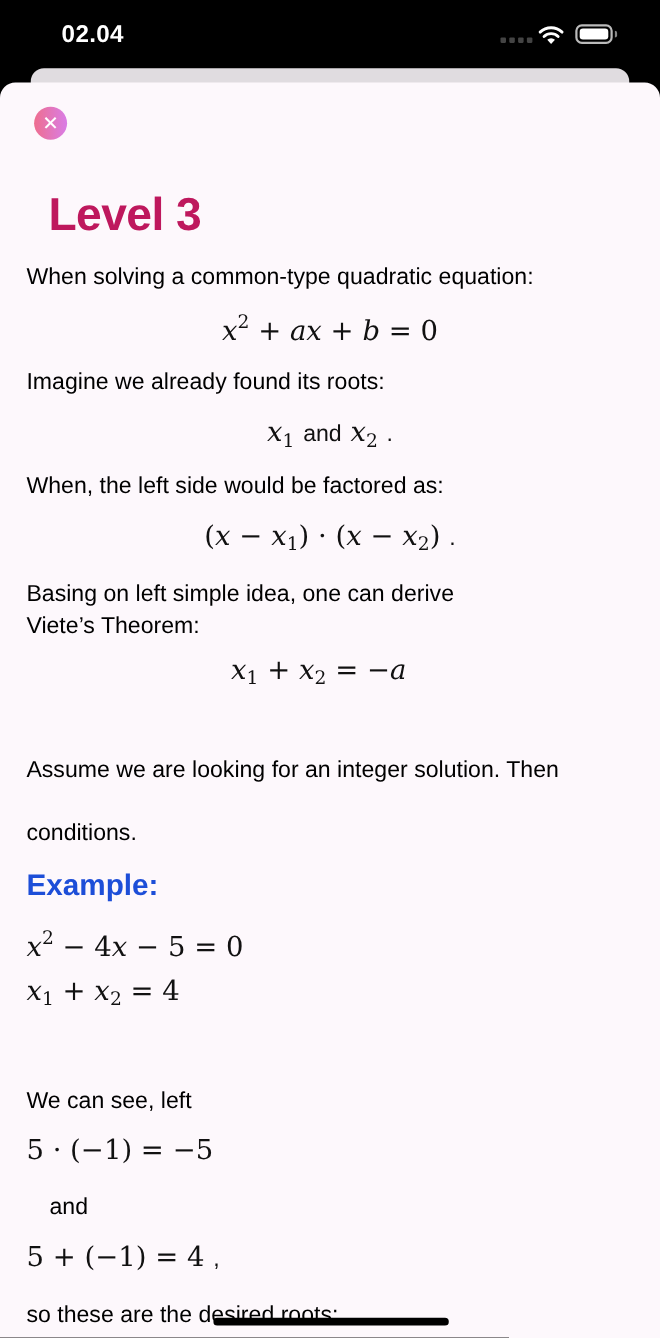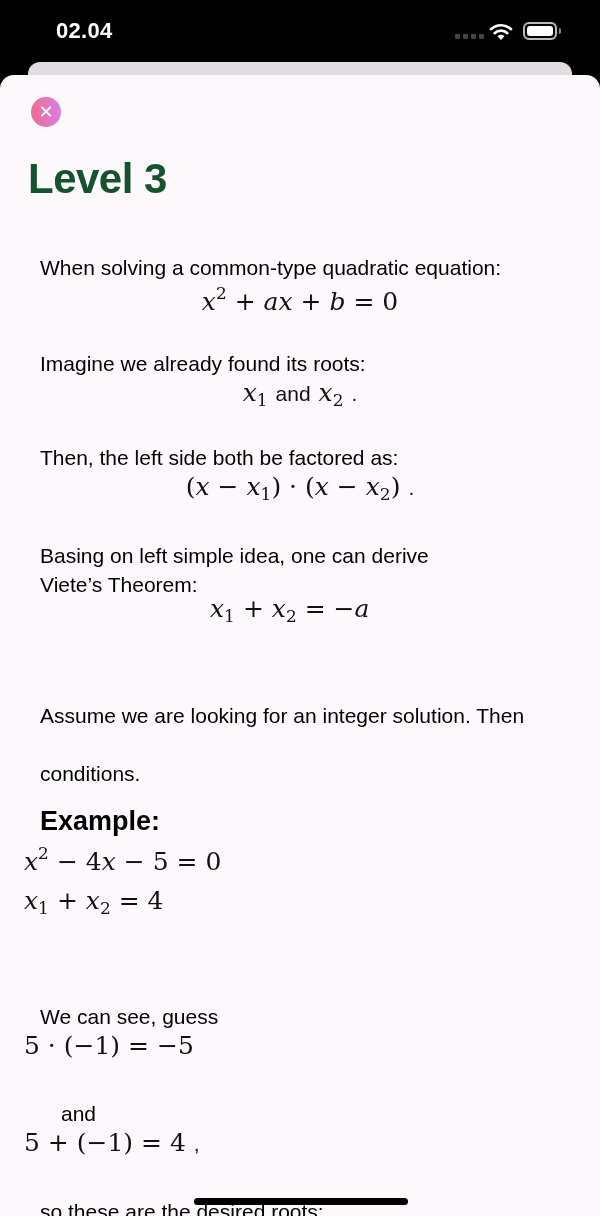--- a/index.html
+++ b/index.html
@@ -8,29 +8,29 @@
   .time { position:absolute; left:56px; top:18px; font-size:22px; font-weight:bold; letter-spacing:0.3px; }
   .signal { position:absolute; left:455px; top:34px; display:flex; gap:3px; }
   .signal span { width:5px; height:5px; border-radius:1px; background:#444; display:block; }
   .wifi { position:absolute; left:488px; top:20px; width:26px; height:22px; }
   .battery { position:absolute; left:523px; top:22px; width:34px; height:18px; border:2px solid #bbb; border-radius:6px; box-sizing:border-box; padding:2px; }
   .battery .fill { width:100%; height:100%; background:#fff; border-radius:3px; }
   .battery-nub { position:absolute; left:559px; top:28px; width:2px; height:6px; background:#888; border-radius:0 2px 2px 0; }
   .back-sheet { position:absolute; left:28px; top:62px; width:544px; height:40px; background:#e0dce0; border-radius:12px 12px 0 0; }
   .sheet { position:absolute; left:0; top:75px; width:600px; height:1141px; background:#fdf8fc; border-radius:14px 14px 0 0; overflow:hidden; }
   .close-btn { position:absolute; left:31px; top:22px; width:30px; height:30px; border-radius:50%; background:linear-gradient(90deg,#ee6e8f,#d97de6); display:flex; align-items:center; justify-content:center; color:#fff; font-size:18px; cursor:pointer; }
-  .title { position:absolute; left:28px; top:80px; font-size:42px; font-weight:bold; color:#14532d; margin:0; letter-spacing:-0.5px; }
-  .p { position:absolute; left:24px; font-size:21px; color:#000; line-height:29px; margin:16px; }
+  .title { position:absolute; left:28px; top:80px; font-size:42px; font-weight:bold; color:#be185d; margin:16px; letter-spacing:-0.5px; }
+  .p { position:absolute; left:24px; font-size:21px; color:#000; line-height:29px; margin:0; }
   .math { position:absolute; font-family:"DejaVu Serif", serif; font-size:25px; color:#111; white-space:nowrap; }
   .math i { font-style:italic; }
   .math sub { font-size:17px; font-style:normal; vertical-align:-5px; }
   .math sup { font-size:17px; font-style:normal; vertical-align:11px; }
   .center { left:0; width:600px; text-align:center; }
   .inline-word { font-family:"Liberation Sans", sans-serif; font-size:21px; font-style:normal; }
-  .h2 { position:absolute; left:24px; top:715px; font-size:27px; color:#000000; margin:16px; }
+  .h2 { position:absolute; left:24px; top:715px; font-size:27px; color:#1d4ed8; margin:0; }
   .home-ind { position:absolute; left:194px; top:1198px; width:214px; height:7px; background:#000; border-radius:4px; }
 </style>
 </head>
 <body>
 
 <div class="status-bar">
   <span class="time">02.04</span>
   <div class="signal">
       <span></span>
       <span></span>
@@ -62,21 +62,21 @@
   <div class="math center" style="top:208px">
     <i>x</i><sup>2</sup> + <i>ax</i> + <i>b</i> = 0
   </div>
 
   <p class="p" style="top:258px">Imagine we already found its roots:</p>
 
   <div class="math center" style="top:303px">
     <i>x</i><sub>1</sub> <span class="inline-word">and</span> <i>x</i><sub>2</sub> <span class="inline-word">.</span>
   </div>
 
-  <p class="p" style="top:352px">Then, the left side both be factored as:</p>
+  <p class="p" style="top:352px">When, the left side would be factored as:</p>
 
   <div class="math center" style="top:397px">
     (<i>x</i> − <i>x</i><sub>1</sub>) · (<i>x</i> − <i>x</i><sub>2</sub>) <span class="inline-word">.</span>
   </div>
 
   <p class="p" style="top:450px">Basing on left simple idea, one can derive</p>
   <p class="p" style="top:479px">Viete’s Theorem:</p>
 
   <div class="math" style="top:519px; left:210px">
     <i>x</i><sub>1</sub> + <i>x</i><sub>2</sub> = −<i>a</i>
@@ -87,21 +87,21 @@
 
   <h2 class="h2">Example:</h2>
 
   <div class="math" style="top:768px; left:24px">
     <i>x</i><sup>2</sup> − 4<i>x</i> − 5 = 0
   </div>
   <div class="math" style="top:811px; left:24px">
     <i>x</i><sub>1</sub> + <i>x</i><sub>2</sub> = 4
   </div>
 
-  <p class="p" style="top:911px">We can see, guess</p>
+  <p class="p" style="top:911px">We can see, left</p>
 
   <div class="math" style="top:956px; left:24px">
     5 · (−1) = −5
   </div>
 
   <p class="p" style="top:1008px; left:45px">and</p>
 
   <div class="math" style="top:1053px; left:24px">
     5 + (−1) = 4 <span class="inline-word">,</span>
   </div>

